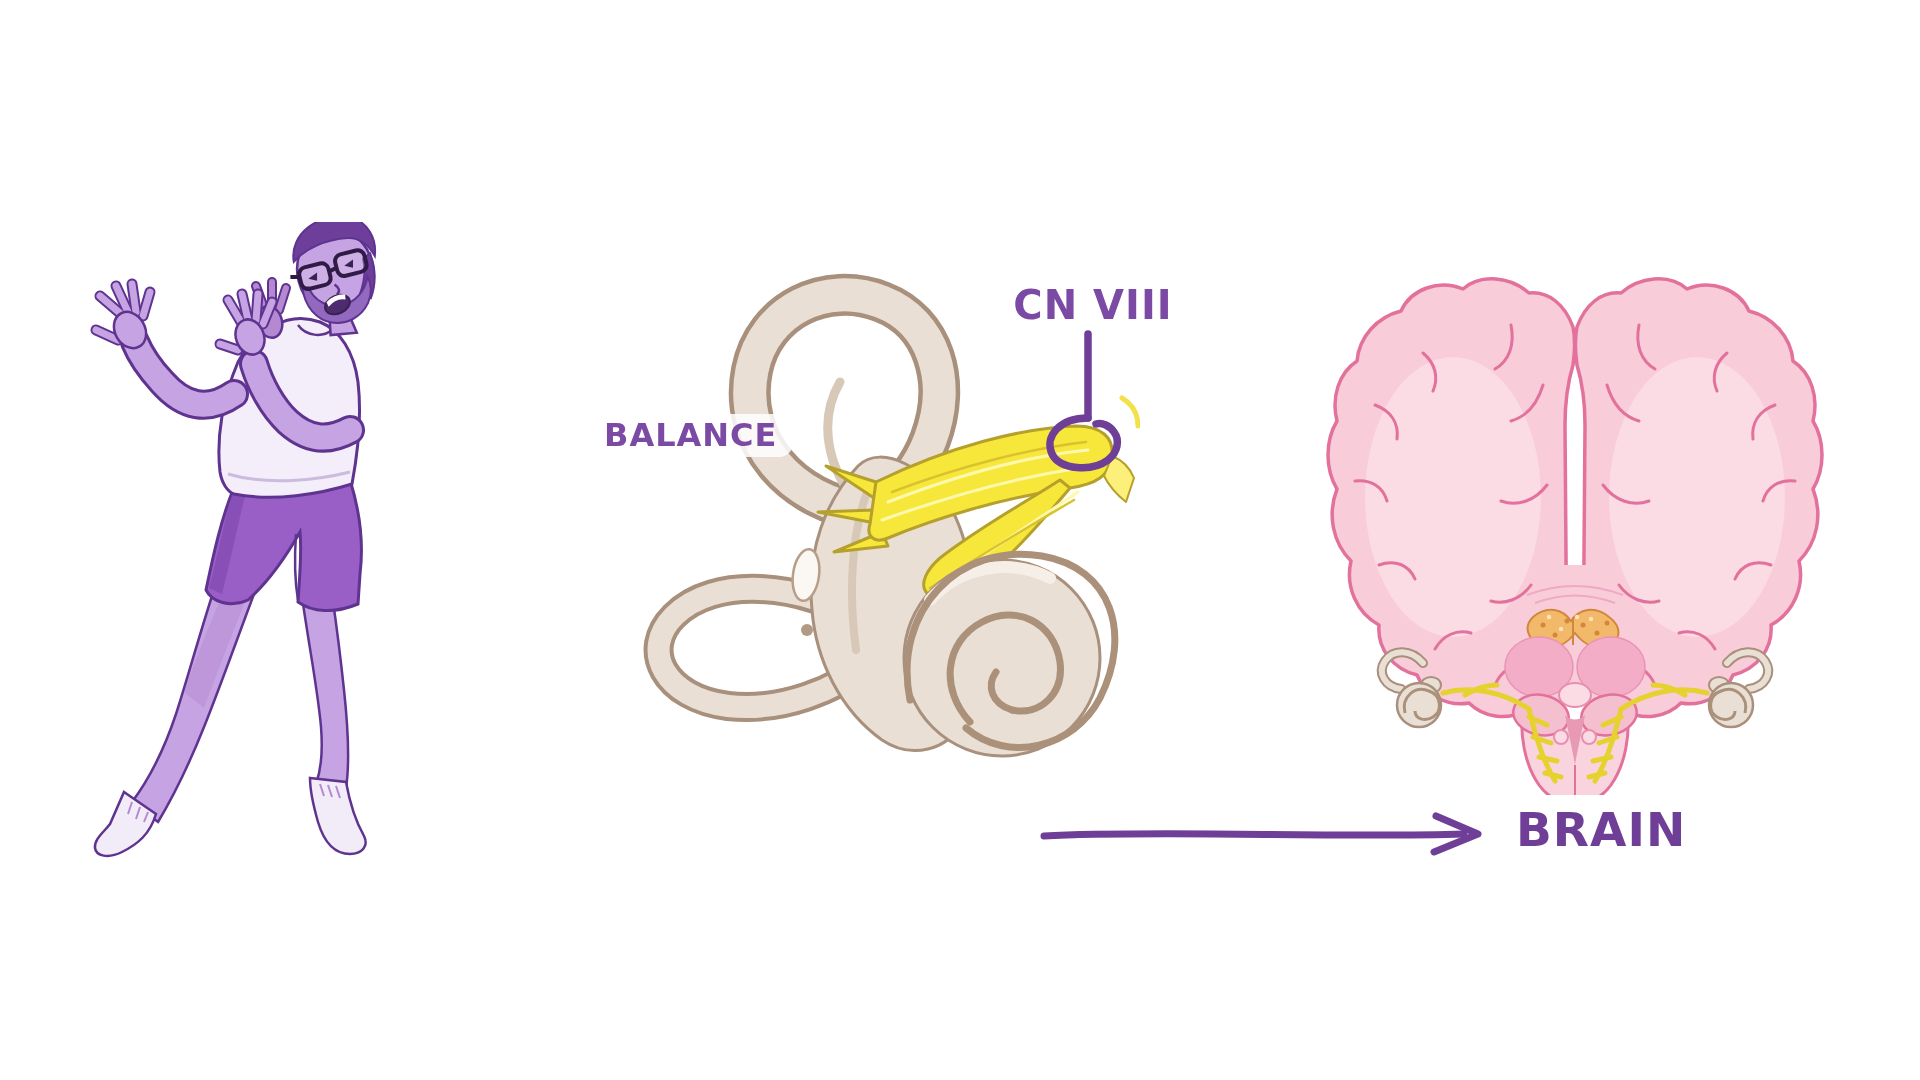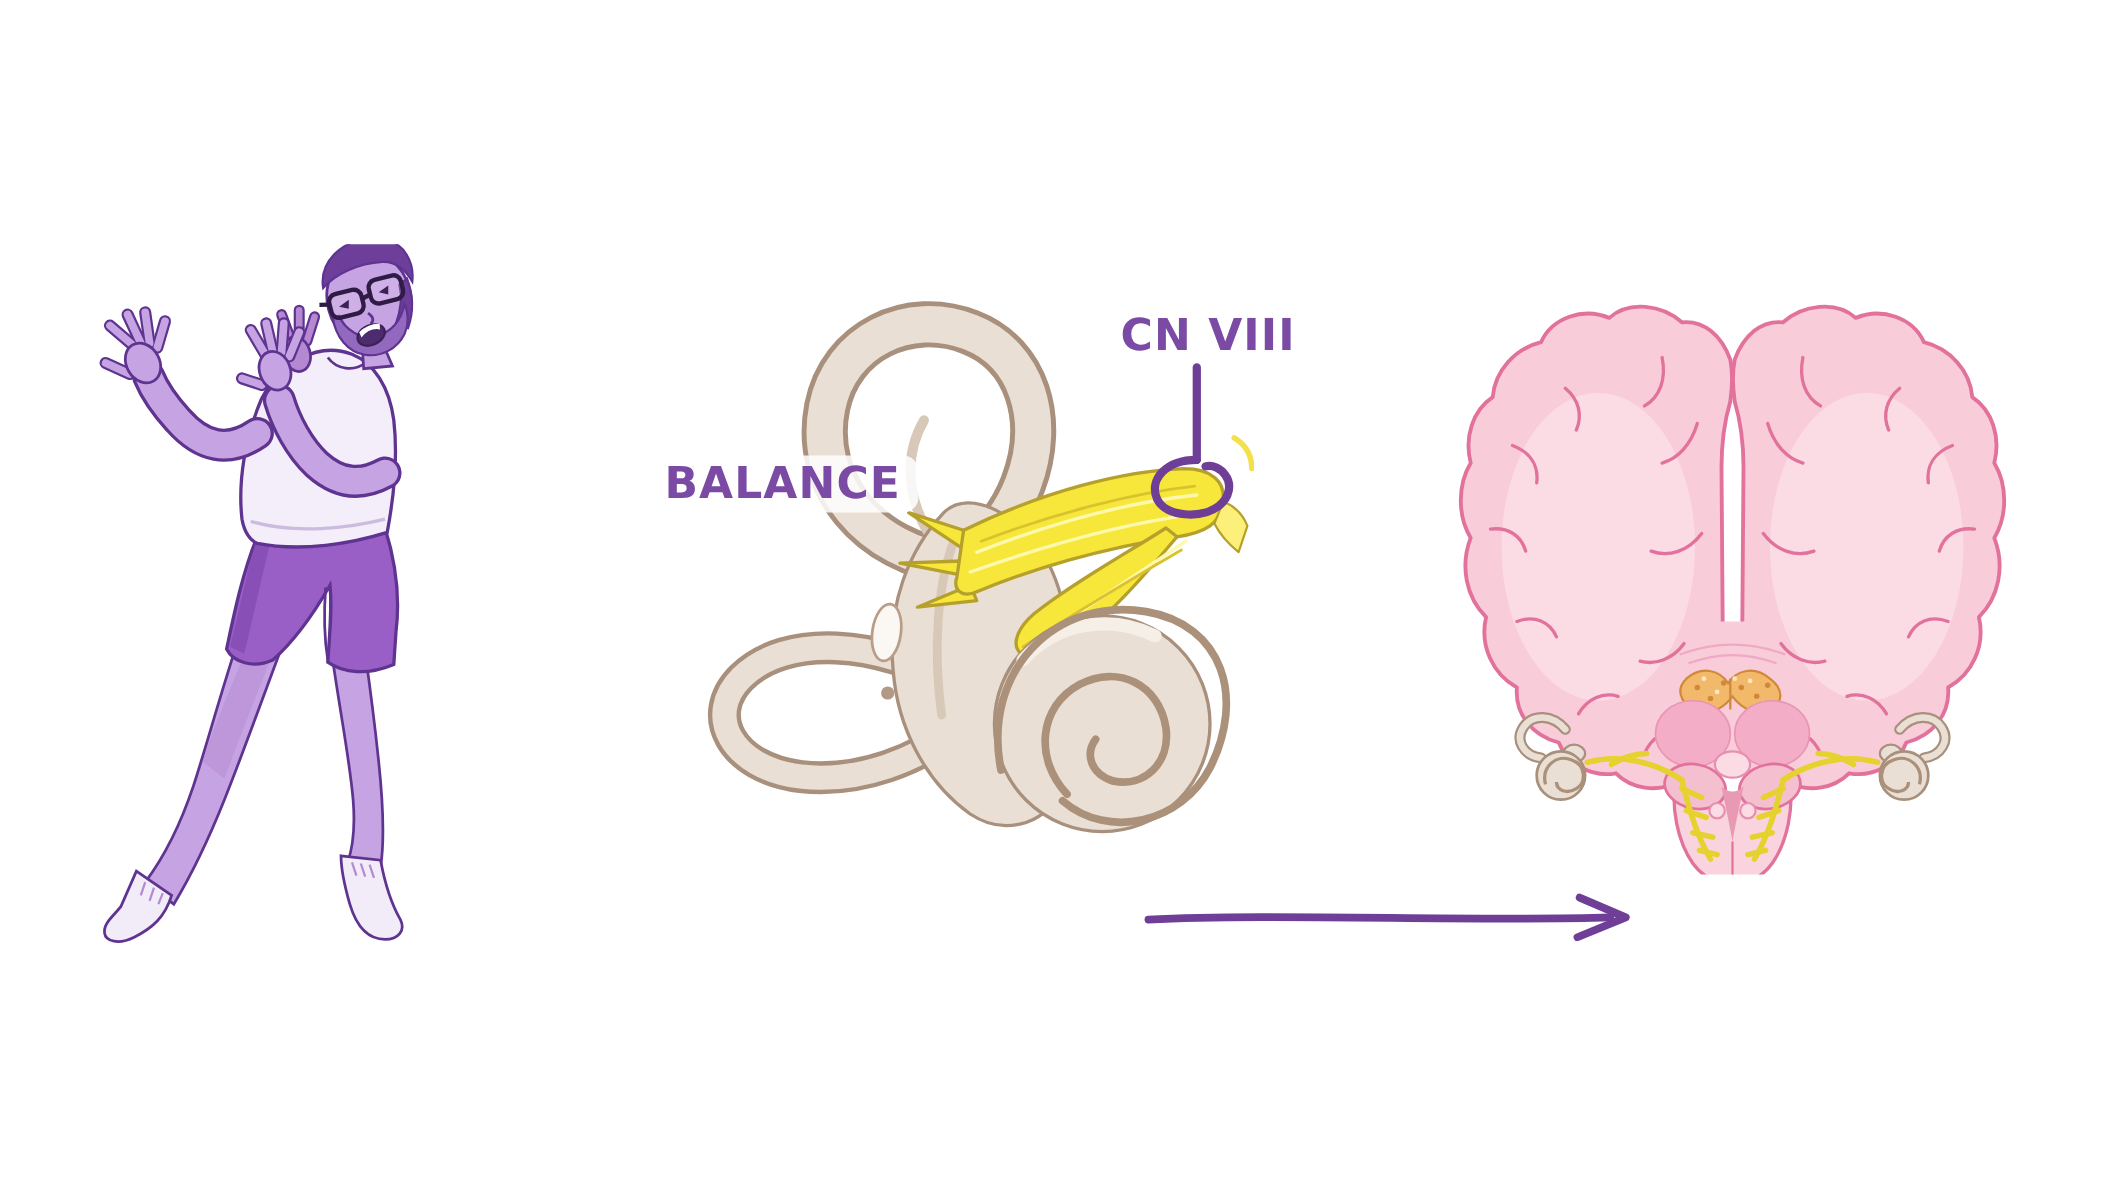--- a/index.html
+++ b/index.html
@@ -8,21 +8,21 @@
     background:var(--background,#fff);
     font-family:"DejaVu Sans","Liberation Sans",sans-serif;
   }
   .abs{position:absolute;}
   #page-title{
     left:0;right:0;top:28px;text-align:center;
     font-size:60px;font-weight:800;letter-spacing:1px;
     color:var(--title_color,#5e2d78);
   }
   .part-label{
-    font-size:40px;font-weight:800;letter-spacing:1px;
+    font-size:32px;font-weight:800;letter-spacing:1px;
     color:var(--label_purple,#7b4aa5);
     background:rgba(255,255,255,0.85);
     border-radius:14px;padding:4px 16px;line-height:1.1;
     white-space:nowrap;
     text-align:center;
   }
   .part-label.no-chip{background:transparent;padding:0;}
   .caption-label{
     font-size:47px;font-weight:800;letter-spacing:1px;
     color:var(--caption_purple,#6f3f97);white-space:nowrap;
@@ -285,22 +285,23 @@
       </g>
     <g>
         <use href="#mini-ear"></use>
       </g>
     <g>
         <use href="#mini-ear" transform="matrix(-1,0,0,1,520,0)"></use>
       </g>
   </svg>
 
   <div class="abs part-label" style="left:588px;top:414px">BALANCE</div>
-  <div class="abs part-label no-chip" style="left:1008px;top:283px;width:170px;text-align:right;font-size:40px">CN VIII</div>
+  <div class="abs part-label no-chip" style="left:1008px;top:283px;width:170px;text-align:center;font-size:40px">CN VIII</div>
 
   <svg class="abs" style="left:1036px;top:810px" width="470" height="46" viewBox="0 0 470 46">
     <g fill="none" stroke="var(--caption_purple)" stroke-width="7" stroke-linecap="round" stroke-linejoin="round">
       <path d="M8,26 C120,20 300,28 428,24"></path>
       <path d="M400,6 L442,24 L398,42"></path>
     </g>
   </svg>
+  <div class="abs caption-label" style="left:1516px;top:802px">BRAIN</div>
 
 </div>
 
 </body></html>

